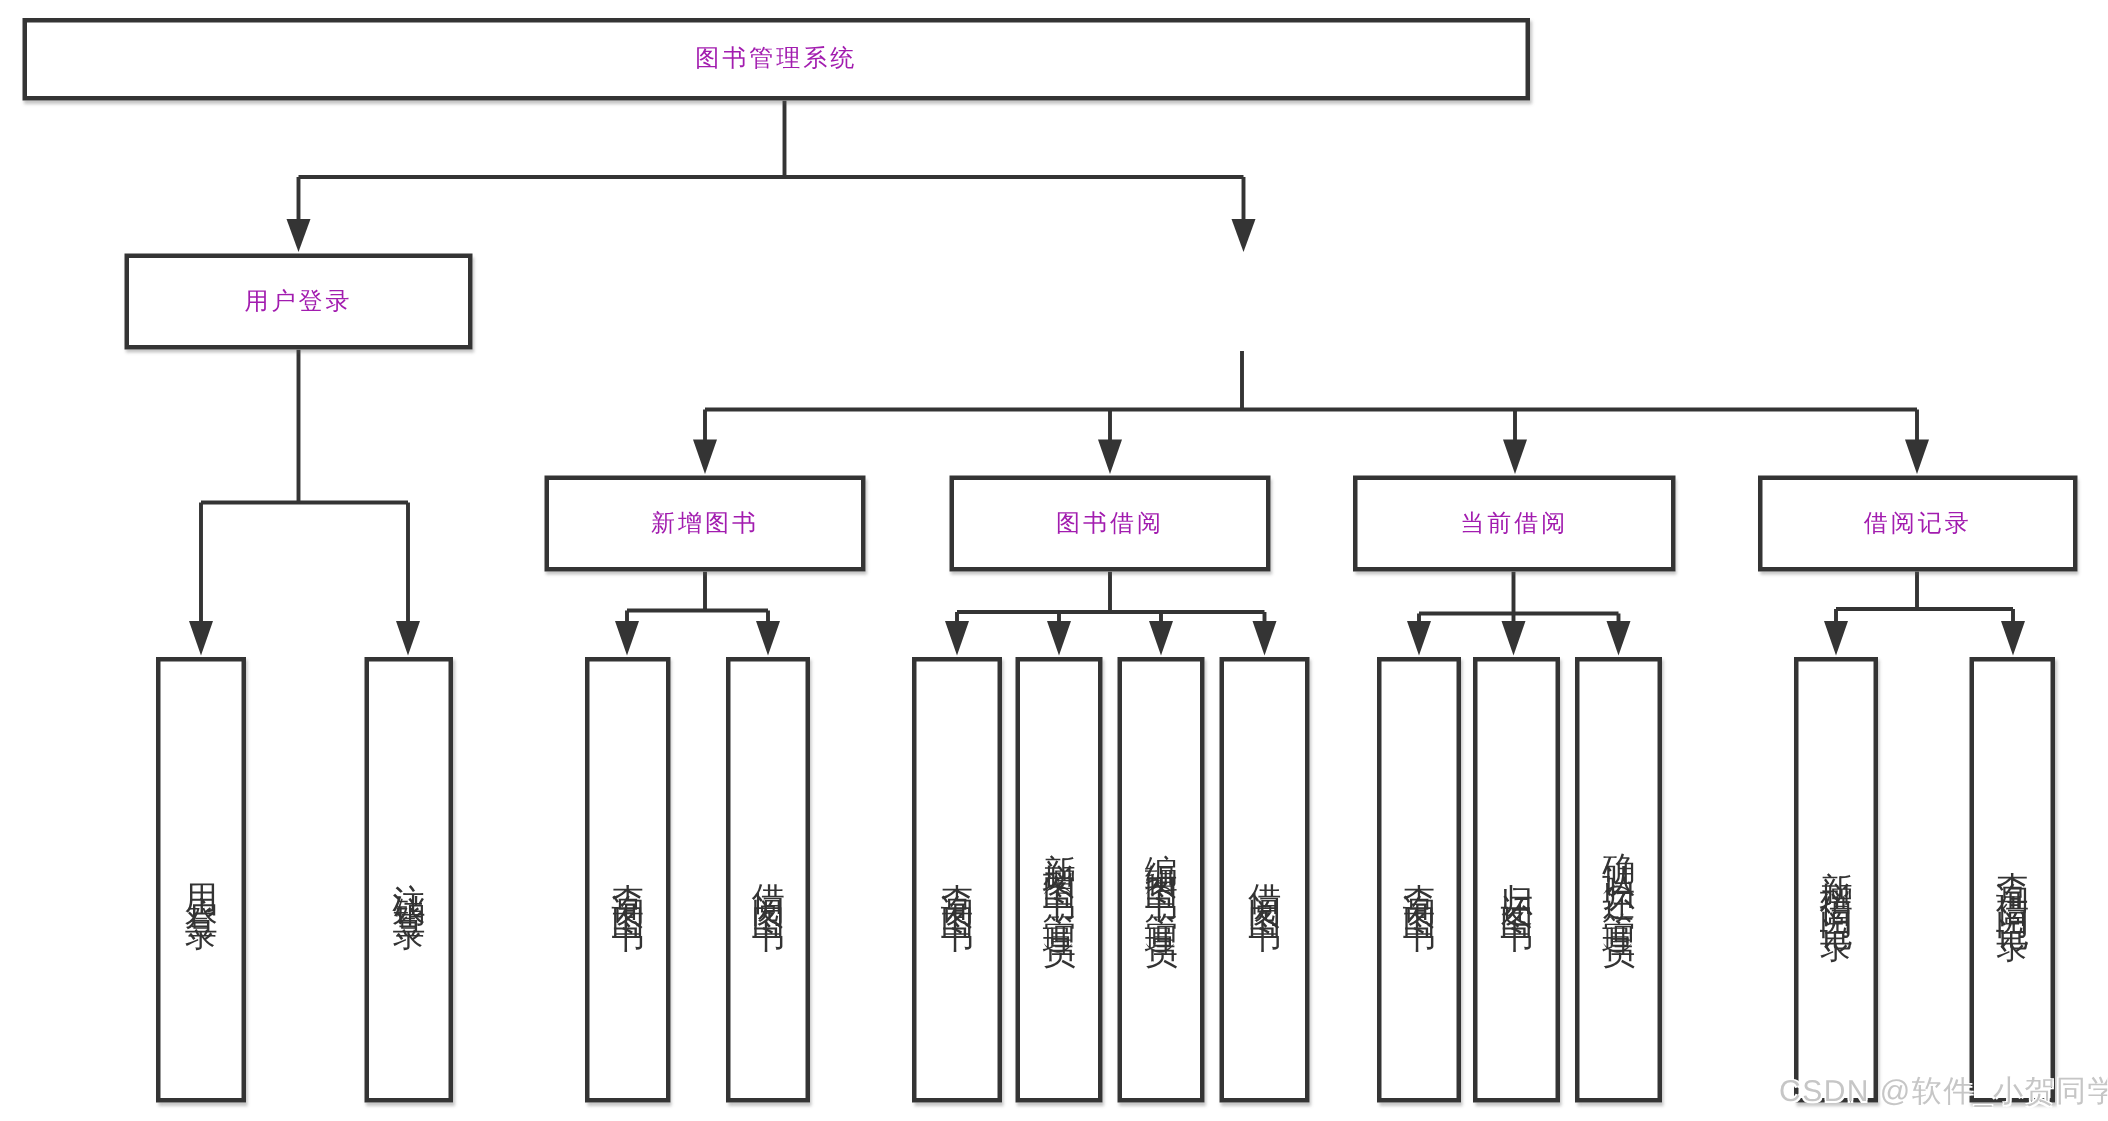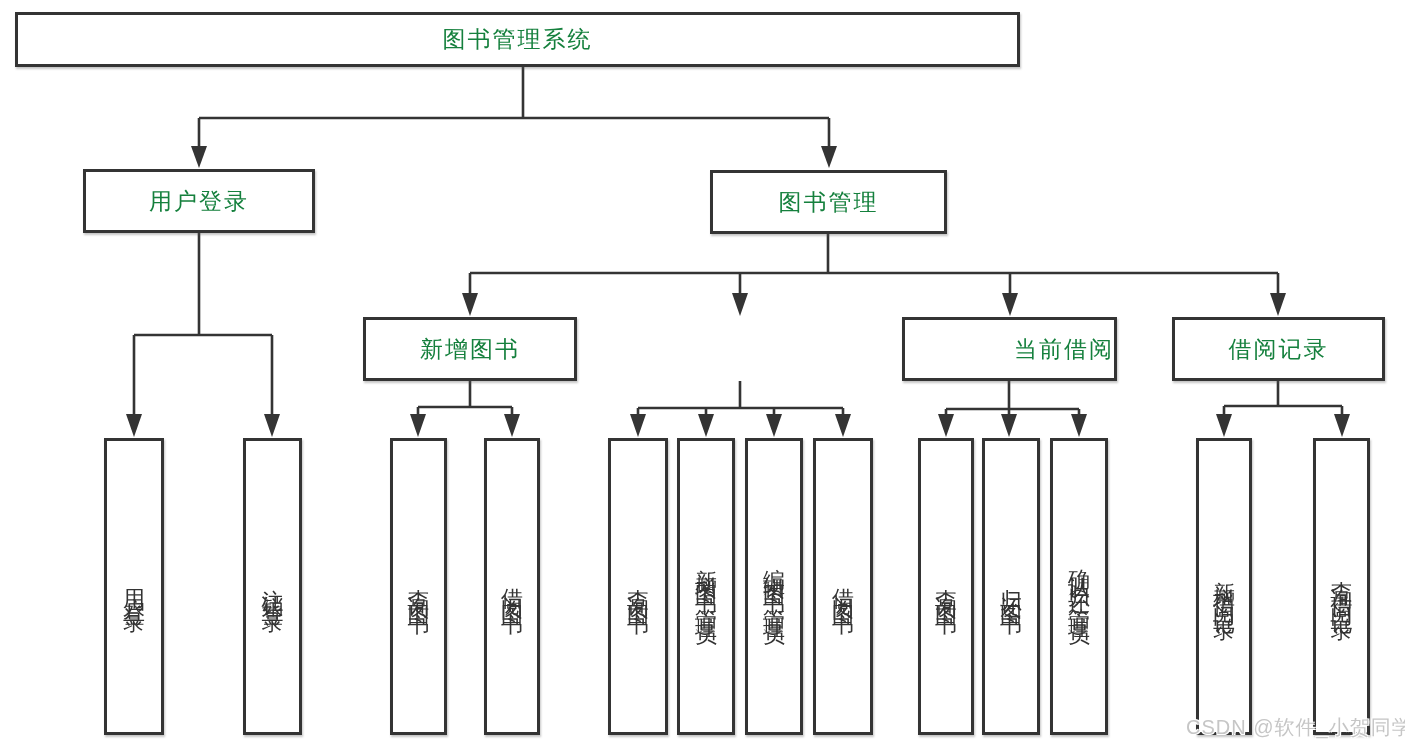--- a/index.html
+++ b/index.html
@@ -29,24 +29,24 @@
     box-sizing: border-box;
     border: 3px solid #343434;
     background: #ffffff;
     display: flex;
     align-items: center;
     justify-content: center;
     z-index: 2;
     box-shadow: 1px 2px 2px rgba(90,90,90,0.35);
   }
   .hlabel {
-    font-size: 23px;
+    font-size: 16px;
     letter-spacing: 2px;
     white-space: nowrap;
-    color: #15803d;
+    color: #a21caf;
     font-family: Liberation Serif, serif;
   }
   .vlabel {
     writing-mode: vertical-rl;
     text-orientation: mixed;
     font-size: 22px;
     letter-spacing: 8px;
     line-height: 1.1;
     white-space: nowrap;
     color: #333333;
@@ -118,28 +118,28 @@
     </g>
   </svg>
 
   <div class="box" style="left:15px; top:12px; width:1005px; height:55px;">
     <span class="hlabel">图书管理系统</span>
   </div>
 
   <div class="box" style="left:83px; top:169px; width:232px; height:64px;">
     <span class="hlabel">用户登录</span>
   </div>
-  <div class="box" style="left:710px; top:170px; width:237px; height:64px;">
-    <span class="hlabel">图书管理</span>
-  </div>
 
   <div class="box" style="left:363px; top:317px; width:214px; height:64px;">
     <span class="hlabel">新增图书</span>
   </div>
-  <div class="box" style="left:902px; top:317px; width:215px; height:64px;justify-content:flex-end;">
+  <div class="box" style="left:633px; top:317px; width:214px; height:64px;">
+    <span class="hlabel">图书借阅</span>
+  </div>
+  <div class="box" style="left:902px; top:317px; width:215px; height:64px;">
     <span class="hlabel">当前借阅</span>
   </div>
   <div class="box" style="left:1172px; top:317px; width:213px; height:64px;">
     <span class="hlabel">借阅记录</span>
   </div>
 
   <div class="box" style="left:104px; top:438px; width:60px; height:297px;">
     <span class="vlabel">用户登录</span>
   </div>
   <div class="box" style="left:243px; top:438px; width:59px; height:297px;">

